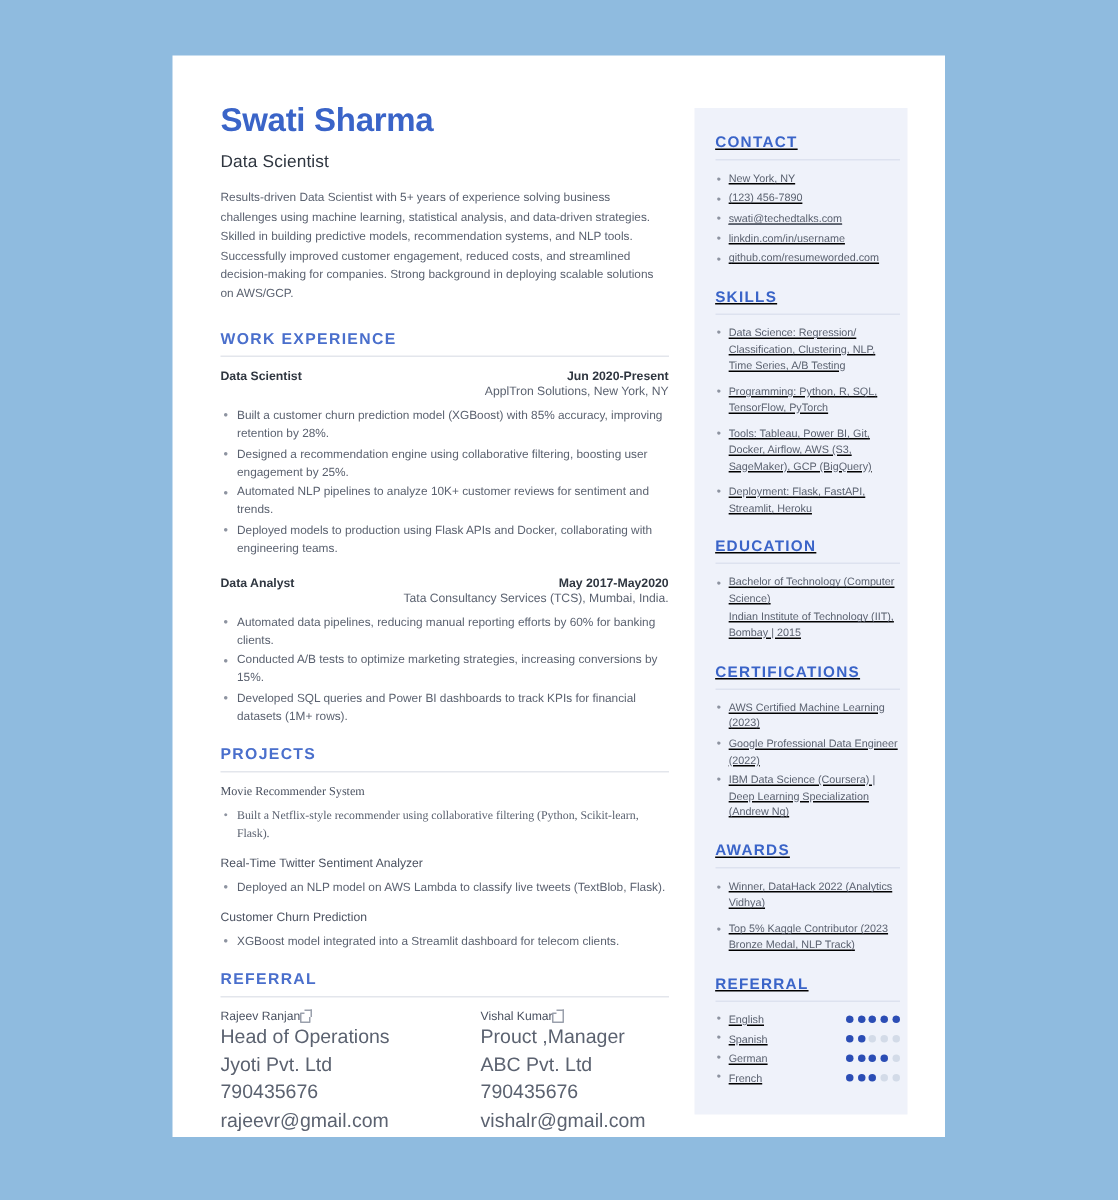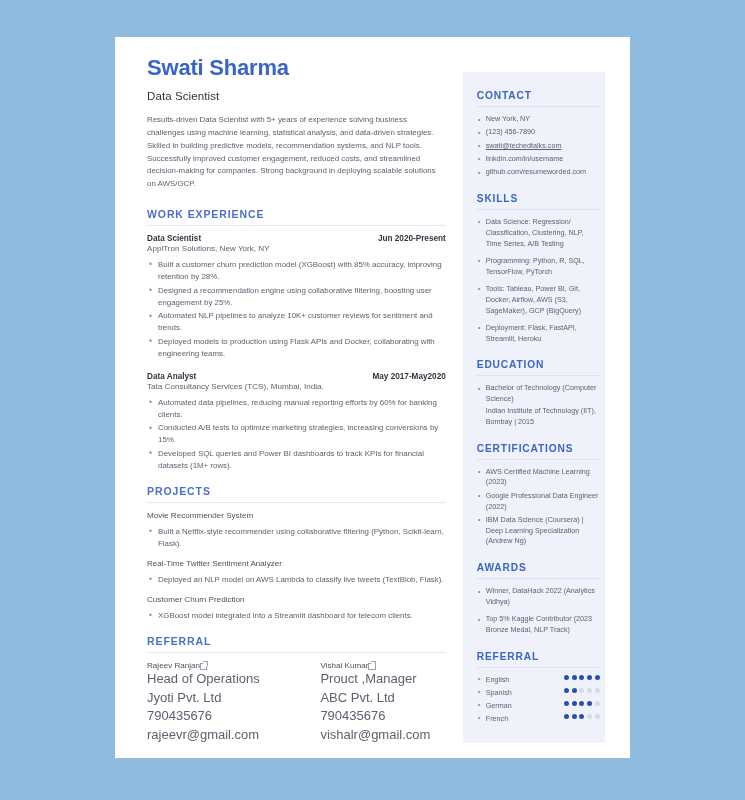--- a/index.html
+++ b/index.html
@@ -19,21 +19,21 @@
     width: 515px;
     height: 721px;
     background: #ffffff;
     display: flex;
     flex-direction: row;
   }
 
   
   #main-col {
     width: 367px;
-    padding: 19px 17px 0 32px;
+    padding: 31px 17px 0 32px;
   }
 
   .name {
     font-size: 22px;
     font-weight: bold;
     color: #3a64c8;
     letter-spacing: -0.2px;
     line-height: 1.1;
   }
 
@@ -84,20 +84,21 @@
     font-size: 8.2px;
     font-weight: bold;
     color: #2f3640;
     white-space: nowrap;
   }
 
   .job-company {
     font-size: 8.1px;
     color: #5b6270;
     margin-top: 1px;
+    text-align: right;
   }
 
   ul.bullets {
     list-style: none;
     margin-top: 6px;
   }
 
   ul.bullets li {
     font-size: 7.9px;
     line-height: 1.52;
@@ -110,21 +111,21 @@
   ul.bullets li::before {
     content: "\2022";
     position: absolute;
     left: 2px;
     top: -0.5px;
     color: #8d93a0;
     font-size: 8.5px;
   }
 
   .proj-block { margin-top: 9px; }
-  .proj-block:first-of-type { margin-top: 2px; }
+  .proj-block:first-of-type { margin-top: 2px; font-family: Liberation Serif, serif; }
 
   .proj-name {
     font-size: 8.1px;
     color: #4a5160;
   }
 
   
   .ref-grid {
     display: flex;
     flex-direction: row;
@@ -179,20 +180,21 @@
   #sidebar {
     width: 178px;
     padding-top: 35px;
   }
 
   #sidebar-inner {
     background: #eff2fa;
     width: 142px;
     min-height: 646px;
     padding: 18px 5px 16px 14px;
+    text-decoration: underline;
   }
 
   .side-head {
     font-size: 10.2px;
     font-weight: bold;
     color: #3a64c8;
     letter-spacing: 0.85px;
     padding-bottom: 5px;
   }
   .side-head.spaced { margin-top: 15px; }
@@ -228,20 +230,21 @@
   .link-underline { text-decoration: underline; }
 
   .edu-sub {
     display: block;
     margin-top: 1px;
   }
 
   
   .lang-row {
     display: flex;
+    align-items: center;
     justify-content: space-between;
     margin-bottom: 4px;
     padding-left: 9px;
     position: relative;
   }
   .lang-row::before {
     content: "\2022";
     position: absolute;
     left: 1px;
     top: -1px;

